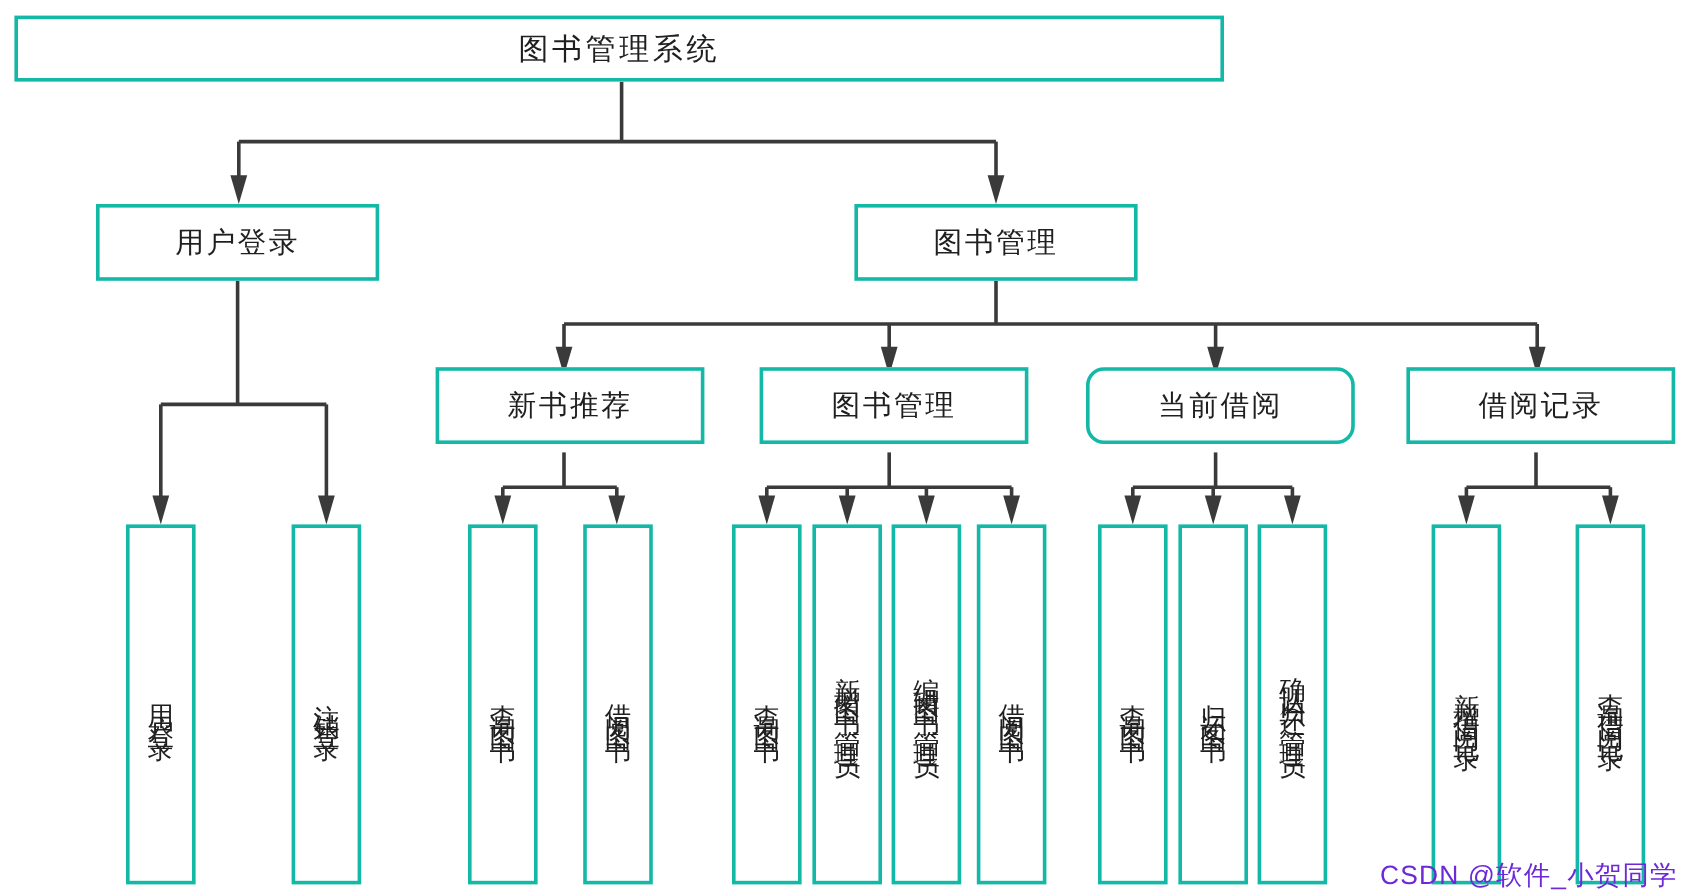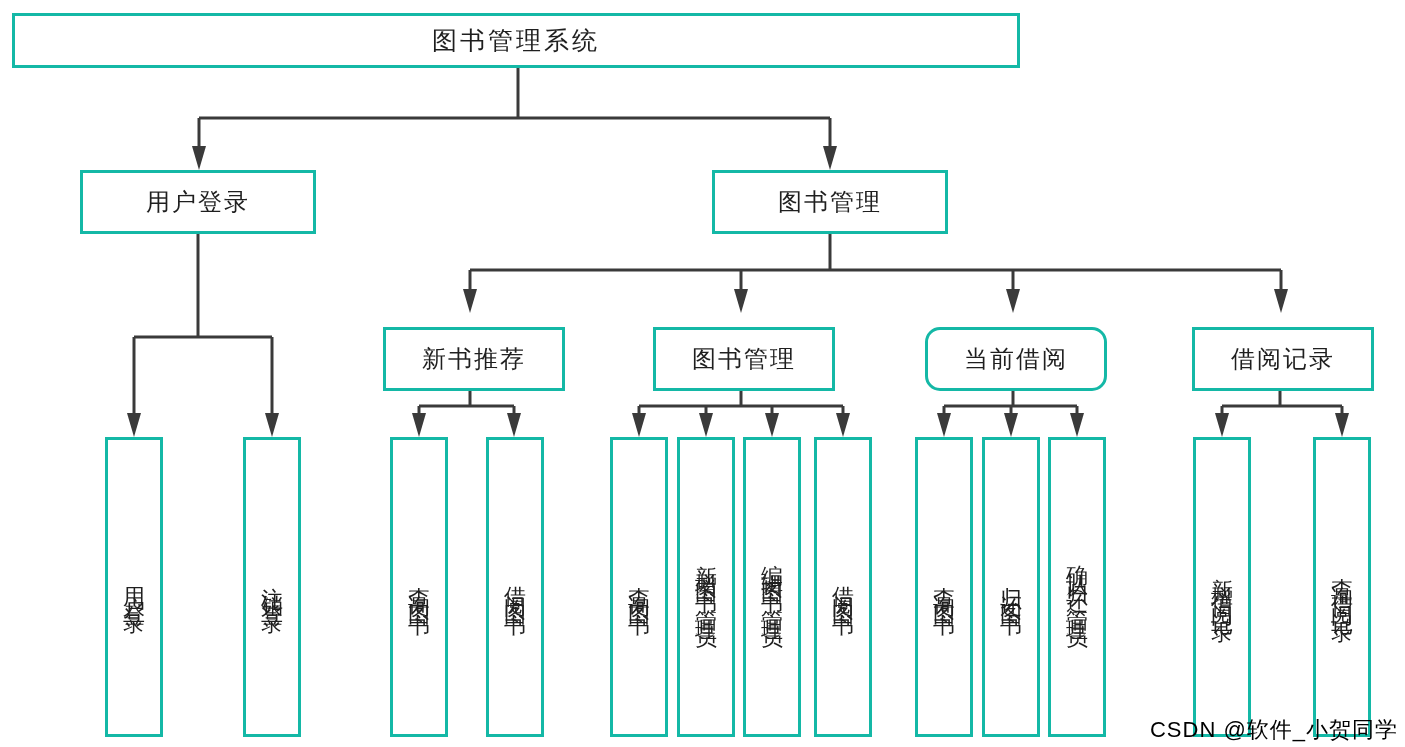--- a/index.html
+++ b/index.html
@@ -45,40 +45,40 @@
   }
   .box.root {
     left: 12px; top: 13px; width: 1008px; height: 55px;
     font-size: 25px; letter-spacing: 3px;
   }
   .box.lvl {
     height: 64px;
     font-size: 24px; letter-spacing: 2px;
   }
   .box.l1 { top: 170px; width: 236px; }
-  .box.l2 { top: 327px; width: 182px; margin-left: 20px; }
+  .box.l2 { top: 306px; width: 224px; }
   .box.leaf {
     top: 437px;
     width: 58px;
     height: 300px;
   }
   .vtext {
     writing-mode: vertical-rl;
     text-orientation: mixed;
     font-size: 22px;
     letter-spacing: 9px;
     line-height: 1;
     white-space: nowrap;
   }
   .watermark {
     position: absolute;
     right: 7px;
     bottom: 2px;
     font-size: 22px;
-    color: #000000;
+    color: #6d28d9;
     letter-spacing: 1px;
     z-index: 3;
   }
 </style>
 </head>
 <body>
 
 <div class="canvas">
 
   <svg class="connectors" viewBox="0 0 1405 747" xmlns="http://www.w3.org/2000/svg">

